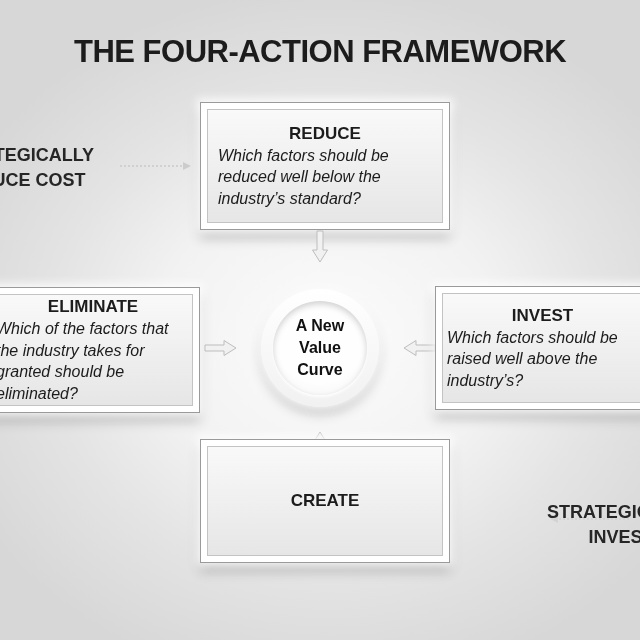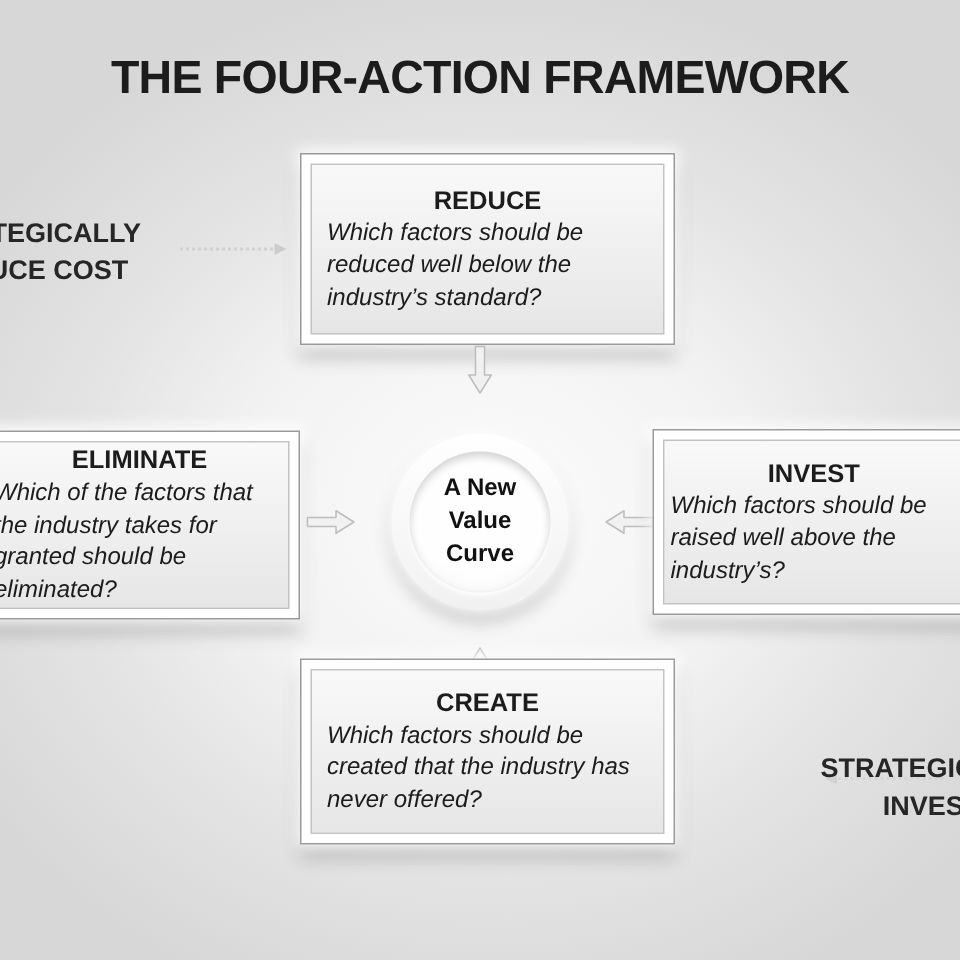--- a/index.html
+++ b/index.html
@@ -135,21 +135,20 @@
     </div>
   </div>
 
   <svg class="arrow" style="left:309px;top:430px;" width="22" height="34" viewBox="0 0 22 34">
     <polygon points="8,33 8,14 3.5,14 11,2 18.5,14 14,14 14,33"></polygon>
   </svg>
 
   <div class="box box-create">
     <div class="box-inner">
       <div class="box-heading">CREATE</div>
-      <div class="box-question">Which factors should be created that the industry has never offered?</div>
     </div>
   </div>
 
   <div class="dashed-arrow da-bottomright">
     <span class="dashed-line"></span>
     <span class="dashed-head"></span>
   </div>
 
   <div class="annotation ann-bottomright">
     <div>STRATEGICALLY</div>

